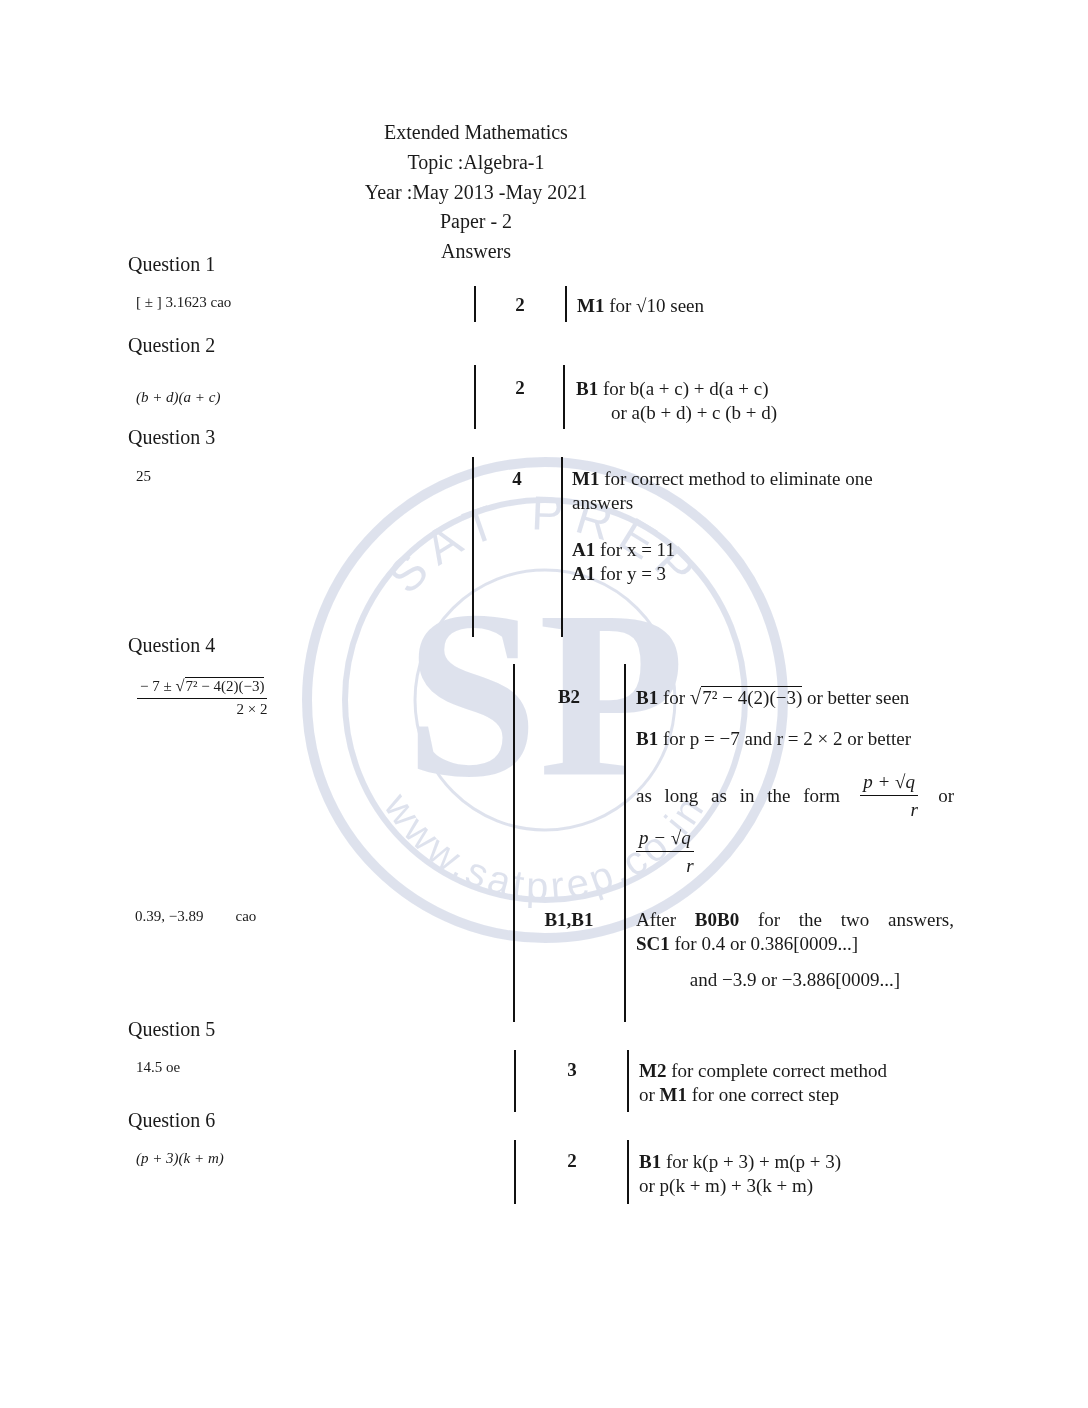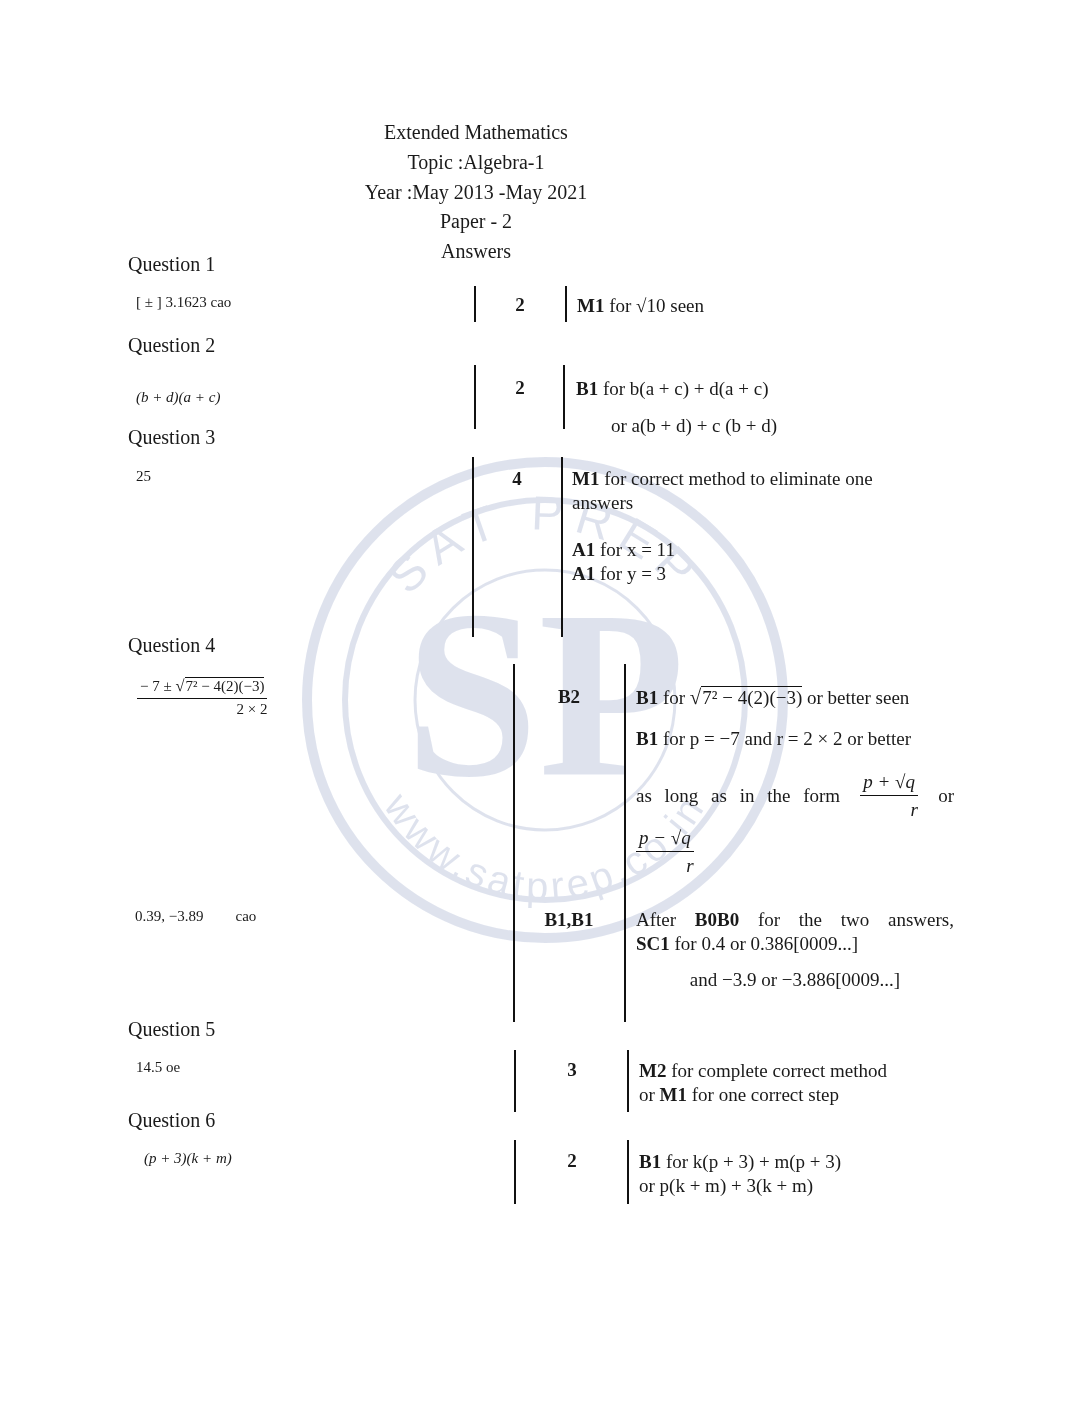--- a/index.html
+++ b/index.html
@@ -50,21 +50,21 @@
 <div class="abs vline" style="left:565px; top:286px; height:36px;"></div>
 <div class="abs note" style="left:577px; top:294px;"><b>M1</b><span> for √10 seen</span></div>
 
 <div class="abs qlabel" style="top:334px;">Question 2</div>
 <div class="abs ans" style="left:136px; top:389px; font-style:italic;">(b + d)(a + c)</div>
 <div class="abs vline" style="left:474px; top:365px; height:64px;"></div>
 <div class="abs mark" style="left:500px; width:40px; top:377px;">2</div>
 <div class="abs vline" style="left:563px; top:365px; height:64px;"></div>
 <div class="abs note" style="left:576px; top:377px;">
   <div><b>B1</b><span> for b(a + c) + d(a + c)</span></div>
-  <div style="padding-left:35px;margin-top:13px;">or a(b + d) + c (b + d)</div>
+  <div style="padding-left:35px;">or a(b + d) + c (b + d)</div>
 </div>
 
 <div class="abs qlabel" style="top:426px;">Question 3</div>
 <div class="abs ans" style="left:136px; top:468px;">25</div>
 <div class="abs vline" style="left:472px; top:457px; height:180px;"></div>
 <div class="abs mark" style="left:497px; width:40px; top:468px;">4</div>
 <div class="abs vline" style="left:561px; top:457px; height:180px;"></div>
 <div class="abs note" style="left:572px; top:467px; width:340px;">
   <div><b>M1</b><span> for correct method to eliminate one answers</span></div>
   <div style="height:24px;"></div>
@@ -110,20 +110,20 @@
 <div class="abs ans" style="left:136px; top:1059px;">14.5 oe</div>
 <div class="abs vline" style="left:514px; top:1050px; height:62px;"></div>
 <div class="abs mark" style="left:552px; width:40px; top:1059px;">3</div>
 <div class="abs vline" style="left:627px; top:1050px; height:62px;"></div>
 <div class="abs note" style="left:639px; top:1059px;">
   <div><b>M2</b><span> for complete correct method</span></div>
   <div><span>or </span><b>M1</b><span> for one correct step</span></div>
 </div>
 
 <div class="abs qlabel" style="top:1109px;">Question 6</div>
-<div class="abs ans" style="left:136px; top:1150px; font-style:italic;margin-left:8px;">(p + 3)(k + m)</div>
+<div class="abs ans" style="left:136px; top:1150px; font-style:italic;">(p + 3)(k + m)</div>
 <div class="abs vline" style="left:514px; top:1140px; height:64px;"></div>
 <div class="abs mark" style="left:552px; width:40px; top:1150px;">2</div>
 <div class="abs vline" style="left:627px; top:1140px; height:64px;"></div>
 <div class="abs note" style="left:639px; top:1150px;">
   <div><b>B1</b><span> for k(p + 3) + m(p + 3)</span></div>
   <div>or p(k + m) + 3(k + m)</div>
 </div>
 
 </body></html>

